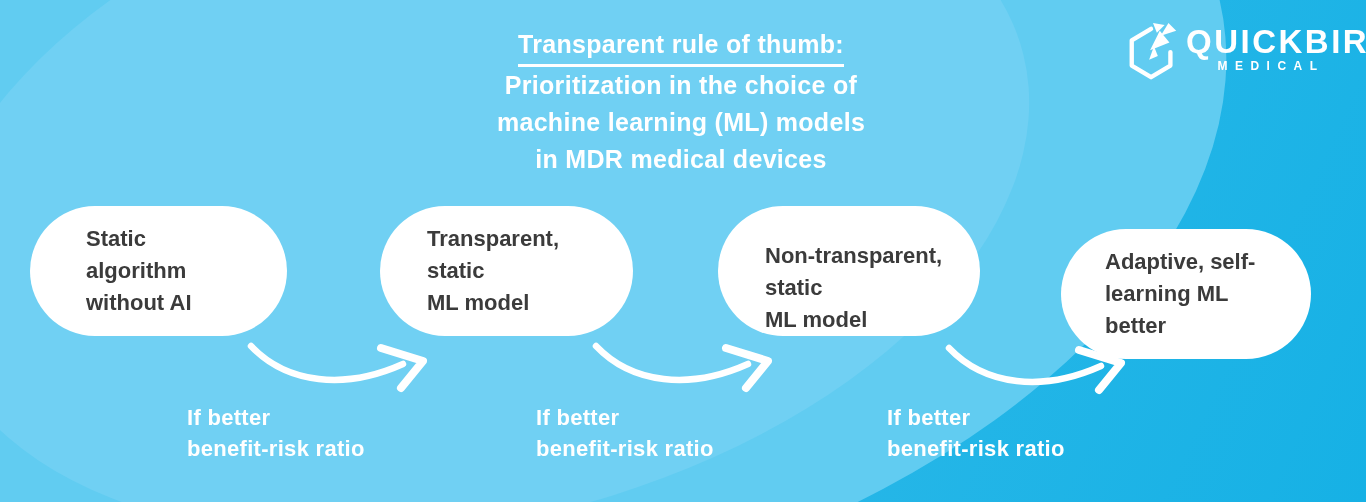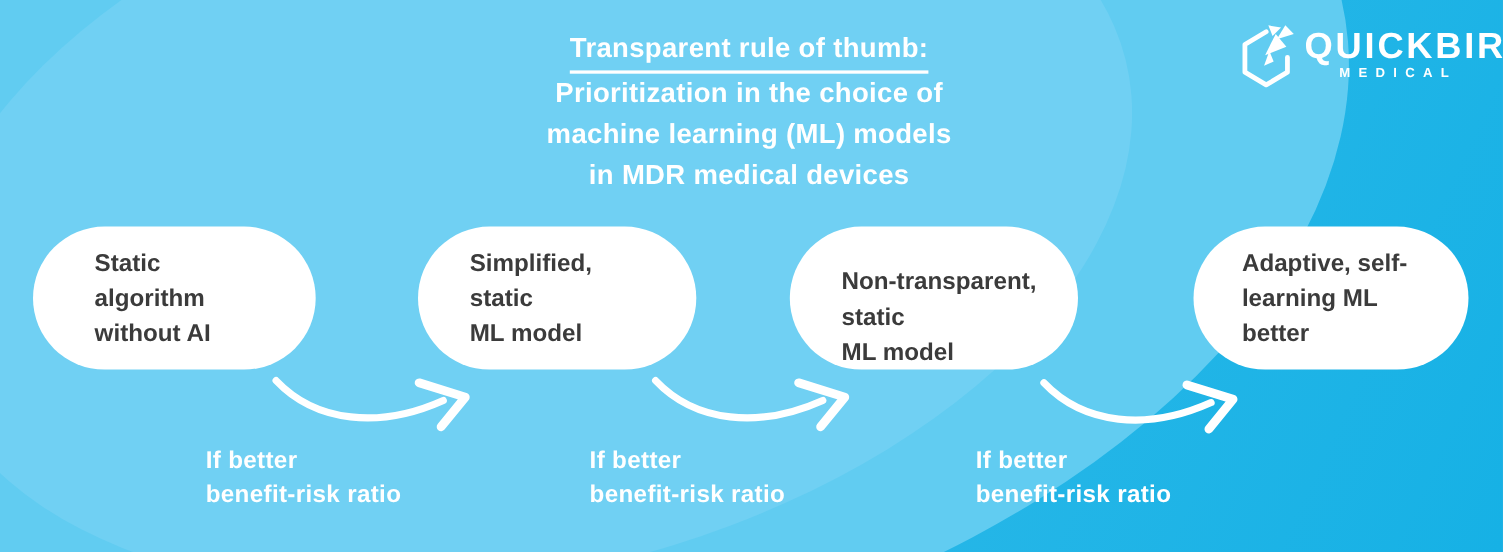--- a/index.html
+++ b/index.html
@@ -33,21 +33,21 @@
   .pill{
     position:absolute; top:206px; height:130px; background:#FFFFFF;
     border-radius:68px; display:flex; flex-direction:column; justify-content:center;
     color:#3B3B3B; font-weight:bold; font-size:22px; line-height:32px;
     box-sizing:border-box;
   }
   .pill span{display:block;}
   #pill-1{left:30px;  width:257px; padding-left:56px;}
   #pill-2{left:380px; width:253px; padding-left:47px;}
   #pill-3{left:718px; width:262px; padding-left:47px;justify-content:flex-end;}
-  #pill-4{left:1085px;width:250px; padding-left:44px;}
+  #pill-4{left:1061px;width:250px; padding-left:44px;margin-top:23px;}
   .arrow{position:absolute; width:190px; height:60px;}
   #arrow-1{left:245px; top:338px;}
   #arrow-2{left:590px; top:338px;}
   #arrow-3{left:943px; top:340px;}
   .transition-label{
     position:absolute; top:402px; width:300px; text-align:left;
     color:#fff; font-weight:bold; font-size:22px; line-height:31px; letter-spacing:0.3px;
   }
   #label-1{left:187px;}
   #label-2{left:536px;}
@@ -80,21 +80,21 @@
       <span class="logo-division">MEDICAL</span>
     </div>
   </div>
 
   <div class="pill" id="pill-1">
     <span>Static</span>
     <span>algorithm</span>
     <span>without AI</span>
   </div>
   <div class="pill" id="pill-2">
-    <span>Simplified,</span>
+    <span>Transparent,</span>
     <span>static</span>
     <span>ML model</span>
   </div>
   <div class="pill" id="pill-3">
     <span>Non-transparent,</span>
     <span>static</span>
     <span>ML model</span>
   </div>
   <div class="pill" id="pill-4">
     <span>Adaptive, self-</span>

